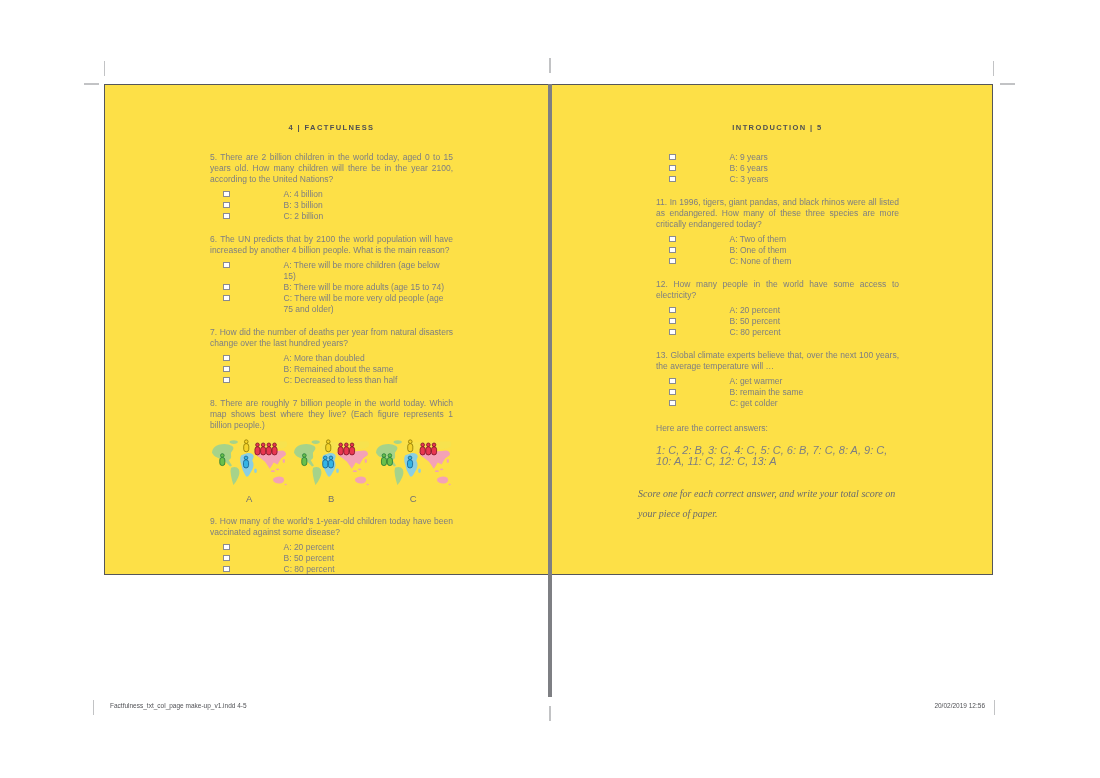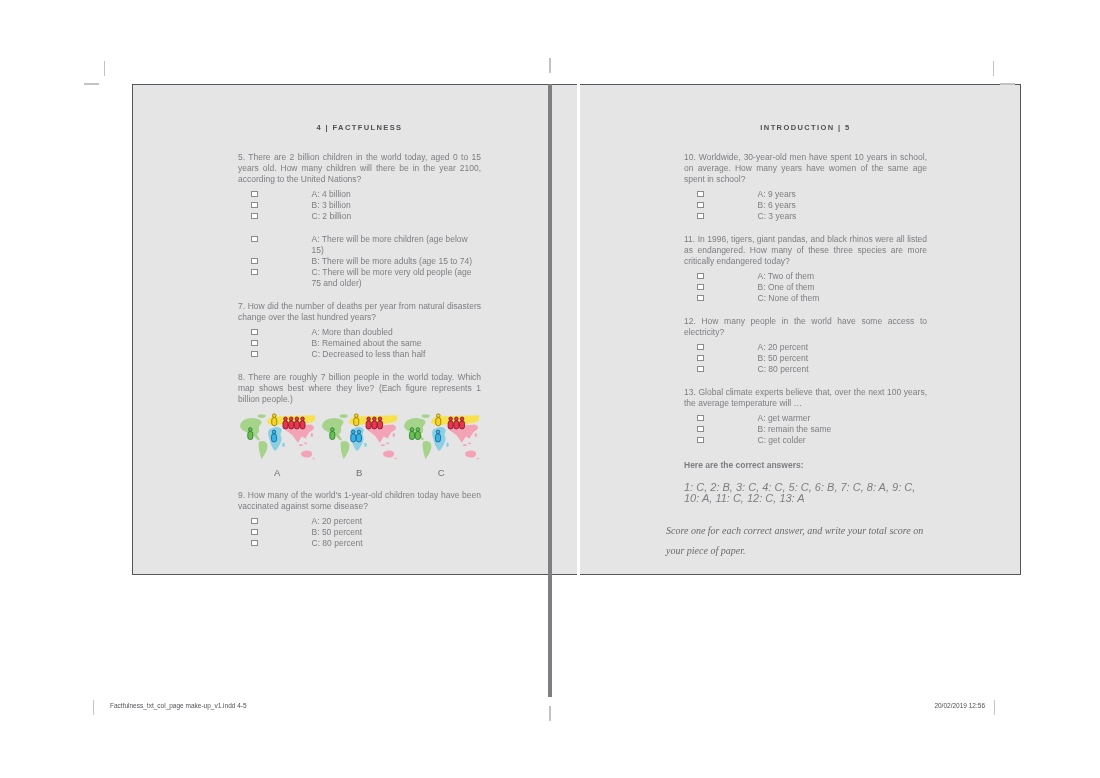--- a/index.html
+++ b/index.html
@@ -2,24 +2,23 @@
 <html><head>
 <meta charset="utf-8">
 <style>
   html,body { margin:0; padding:0; }
   body {
     width:1100px; height:778px; position:relative; background:#ffffff;
     font-family:"Liberation Sans", sans-serif; overflow:hidden;
   }
   
   .page {
-    position:absolute; top:84px; height:491px; background:#e5e5e5;
+    position:absolute; top:84px; height:491px; background:#fde047;
     border-top:1.5px solid #55565a; border-bottom:1.5px solid #55565a;
     box-sizing:border-box;
-    margin-left:28px;
   }
   .page-left  { left:104px; width:445px; border-left:1.5px solid #55565a; }
   .page-right { left:552px; width:441px; border-right:1.5px solid #55565a; }
   .spine { position:absolute; left:548px; top:84px; width:4px; height:613px; background:#7e7f83; }
   
   .crop-v { position:absolute; width:1.5px; height:15px; background:#c2c3c5; }
   .crop-h { position:absolute; height:1.5px; width:15px; background:#c2c3c5; }
   
   .content {
     position:absolute; top:0; left:105px; width:243px;
@@ -38,21 +37,21 @@
     border:1px solid #8a8b8f; margin:1.5px 10px 0 0; background:#fff;
   }
   .label { display:block; }
   .label.narrow { max-width:178px; }
   
   .maps { display:flex; gap:3px; margin:8px 0 12px 0; }
   .map-fig { width:79px; margin:0; text-align:center; }
   .map-fig svg { width:79px; height:51px; display:block; }
   .map-label { margin-top:3px; font-size:9.5px; color:#6e6f73; letter-spacing:.5px; }
   
-  .answers-intro { margin:14px 0 0 0;font-weight:bold; }
+  .answers-intro { margin:14px 0 0 0; }
   .answers-line { margin:11px 0 0 0; font-style:italic; font-size:11px; }
   .score-note {
     margin:17px 0 0 -18px; width:272px;
     font-family:"Liberation Serif", serif; font-style:italic;
     font-size:10px; line-height:20px; color:#696a6d;
   }
   
   .slug { position:absolute; font-size:6.5px; color:#515256; top:702px; }
   .slug-left { left:110px; }
   .slug-right { left:860px; width:125px; text-align:right; }
@@ -74,20 +73,21 @@
           <span class="checkbox"></span>
           <span class="label">B: 3 billion</span>
         </div>
       <div class="opt">
           <span class="checkbox"></span>
           <span class="label">C: 2 billion</span>
         </div>
     </div>
 
     <div class="question">
+      <p class="qtext">6. The UN predicts that by 2100 the world population will have increased by another 4 billion people. What is the main reason?</p>
       <div class="opt">
           <span class="checkbox"></span>
           <span class="label">A: There will be more children (age below 15)</span>
         </div>
       <div class="opt">
           <span class="checkbox"></span>
           <span class="label">B: There will be more adults (age 15 to 74)</span>
         </div>
       <div class="opt">
           <span class="checkbox"></span>
@@ -283,21 +283,20 @@
   </div>
 </div>
 
 <div class="spine"></div>
 
 <div class="page page-right">
   <div class="content">
     <div class="running-head">INTRODUCTION  |  5</div>
 
     <div class="question">
-      <p class="qtext">10. Worldwide, 30-year-old men have spent 10 years in school, on average. How many years have women of the same age spent in school?</p>
       <div class="opt">
           <span class="checkbox"></span>
           <span class="label">A: 9 years</span>
         </div>
       <div class="opt">
           <span class="checkbox"></span>
           <span class="label">B: 6 years</span>
         </div>
       <div class="opt">
           <span class="checkbox"></span>

